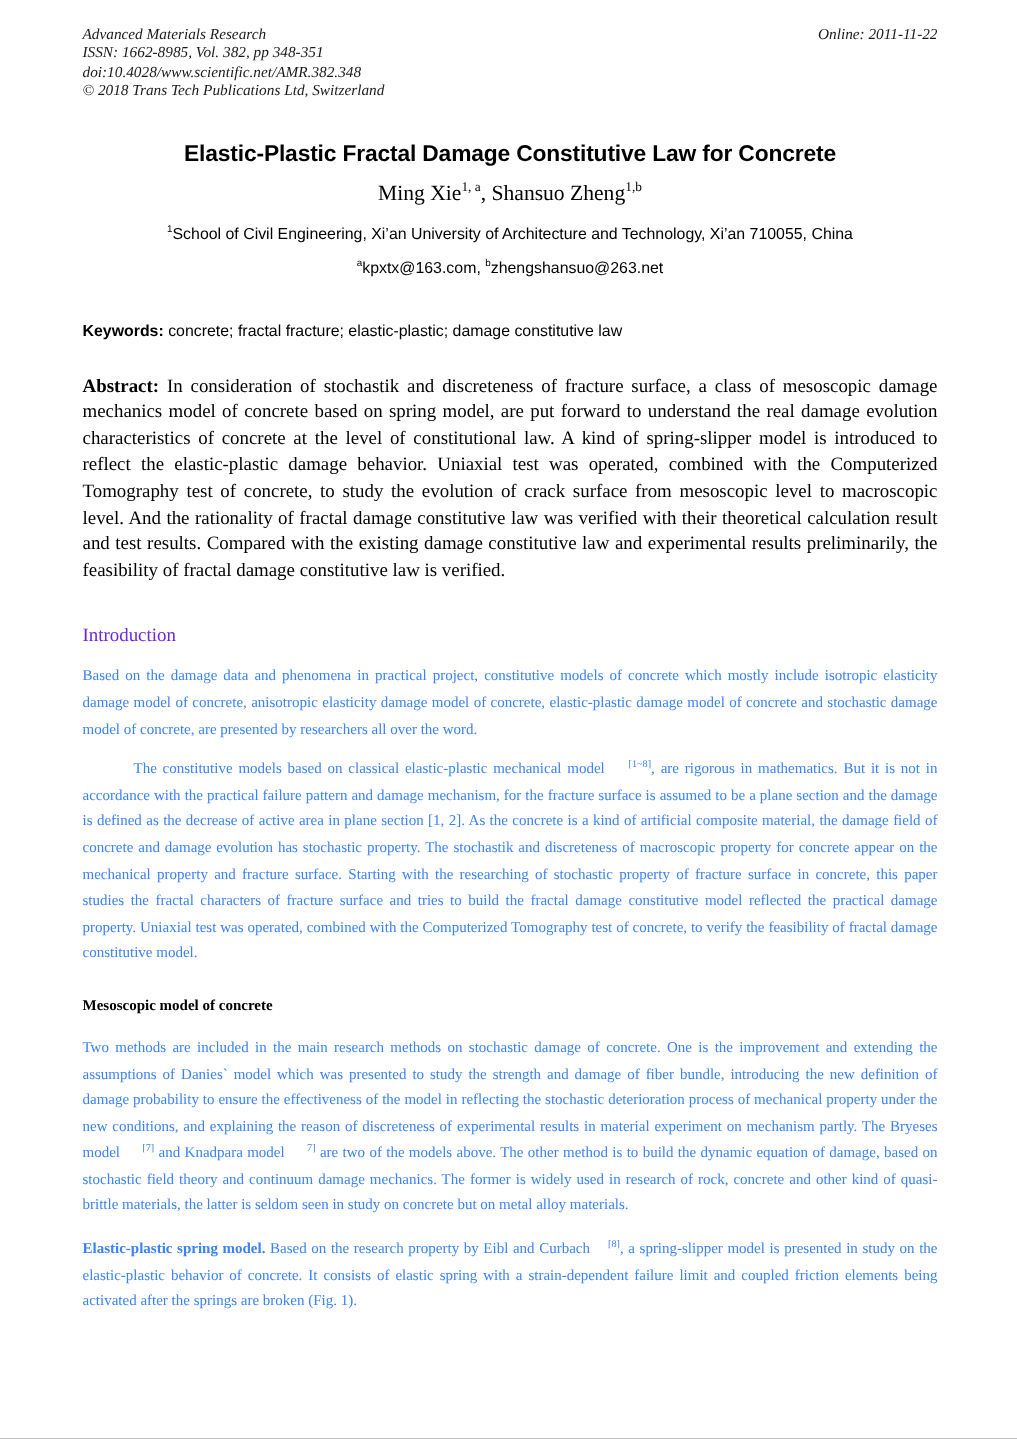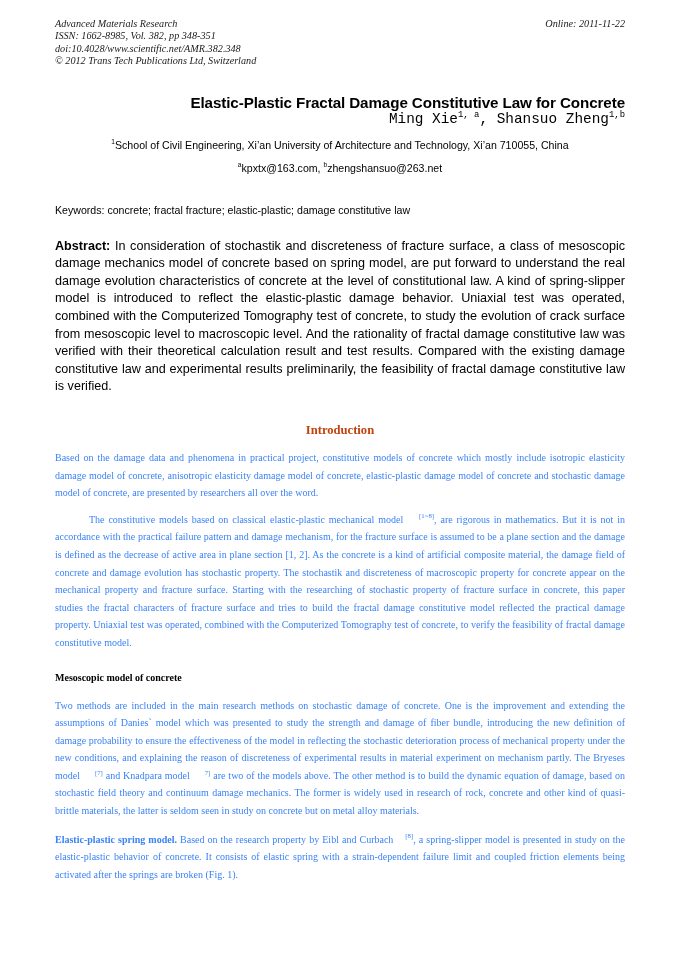--- a/index.html
+++ b/index.html
@@ -42,30 +42,31 @@
     font-style: italic;
     font-size: 10.2px;
     white-space: nowrap;
   }
 
   
   .title {
     font-family: "Liberation Sans", sans-serif;
     font-weight: bold;
     font-size: 15.2px;
-    text-align: right;
+    text-align: center;
     color: #000;
     margin-top: 26px;
     letter-spacing: -0.1px;
   }
   .authors {
-    font-family: Liberation Mono, monospace;
+    font-family: Liberation Serif, serif;
     font-size: 14.4px;
-    text-align: right;
+    text-align: center;
     color: #000;
+    margin-top: 10px;
   }
   .authors sup, .affil sup, .emails sup {
     font-size: 0.62em;
     vertical-align: super;
     line-height: 0;
   }
   .affil {
     font-family: "Liberation Sans", sans-serif;
     font-size: 10.6px;
     text-align: center;
@@ -80,41 +81,40 @@
     margin-top: 11px;
   }
 
   
   .keywords {
     font-family: "Liberation Sans", sans-serif;
     font-size: 10.6px;
     color: #000;
     margin-top: 30px;
   }
-  .keywords b { font-weight: normal; }
+  .keywords b { font-weight: bold; }
 
   
   .abstract {
-    font-family: Liberation Sans, sans-serif;
+    font-family: Liberation Serif, serif;
     font-size: 12.6px;
     line-height: 17.6px;
     text-align: justify;
     color: #000;
     margin-top: 22px;
   }
   .abstract b { font-weight: bold; }
 
   h2.section {
     font-family: "Liberation Serif", serif;
-    font-weight: bold;
+    font-weight: normal;
     font-size: 12.6px;
     line-height: 16px;
-    color: #c2410c;
+    color: #6d28d9;
     margin: 26px 0 0 0;
-    text-align: center;
   }
   h3.subsection {
     font-family: "Liberation Serif", serif;
     font-weight: bold;
     font-size: 10px;
     line-height: 16px;
     color: #000;
     margin: 18px 0 0 0;
   }
   p.body {
@@ -140,21 +140,21 @@
 
 <div class="page">
   <div class="sheet">
 
     <div class="jheader">
       <div class="online">Online: 2011-11-22</div>
       <div class="lines">
         <div>Advanced Materials Research</div>
         <div>ISSN: 1662-8985, Vol. 382, pp 348-351</div>
         <div>doi:10.4028/www.scientific.net/AMR.382.348</div>
-        <div>© 2012 Trans Tech Publications Ltd, Switzerland</div>
+        <div>© 2018 Trans Tech Publications Ltd, Switzerland</div>
       </div>
     </div>
 
     <div class="title">Elastic-Plastic Fractal Damage Constitutive Law for Concrete</div>
 
     <div class="authors">
       <span>Ming Xie</span><sup>1, a</sup><span>, </span><span>Shansuo Zheng</span><sup>1,b</sup>
     </div>
 
     <div class="affil">

